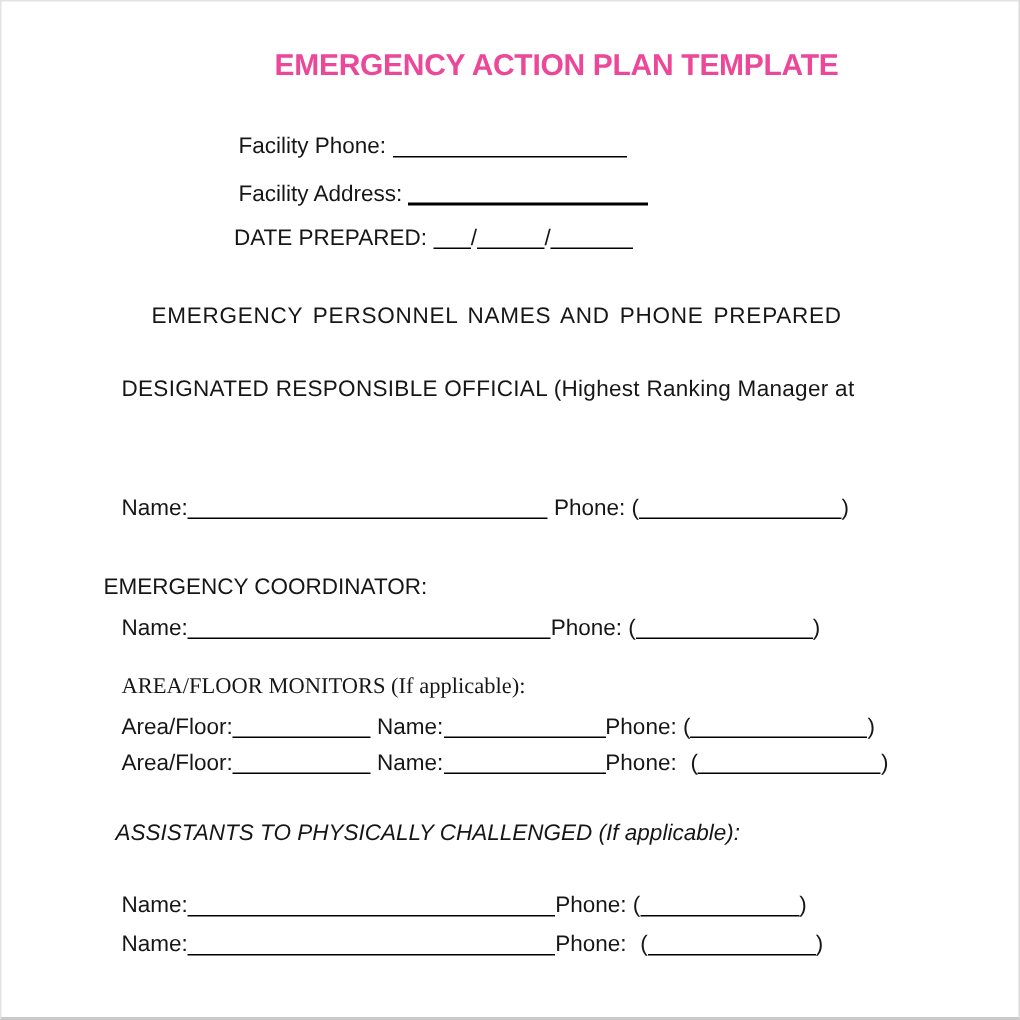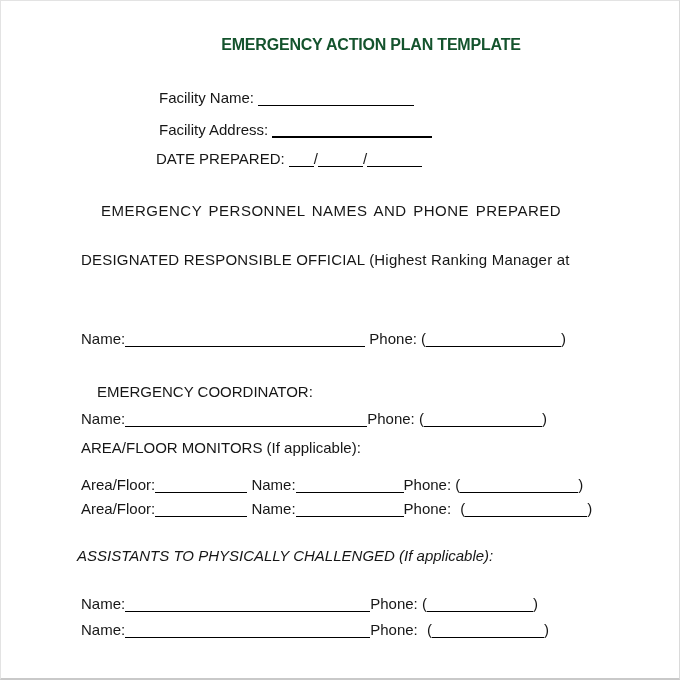--- a/index.html
+++ b/index.html
@@ -19,61 +19,61 @@
     border-bottom: 2px solid #c9c9c9;
   }
   .line {
     position: absolute;
     font-size: 15px;
     line-height: 17px;
     white-space: nowrap;
     color: #161616;
   }
   .title {
-    font-size: 16px;
+    font-size: 20px;
     font-weight: bold;
     letter-spacing: -0.2px;
-    color: #14532d;
+    color: #ec4899;
   }
   .caps-wide { letter-spacing: 0.5px; word-spacing: 2px; }
   .blank {
     display: inline-block;
     height: 13px;
     border-bottom: 1px solid #000;
     vertical-align: -3px;
   }
   .blank.thick { border-bottom-width: 2px; }
   .sp { margin-left: 5px; }
   .centered { text-align: center; }
 </style>
 </head>
 <body>
 
 <div class="page">
 
   <div class="line title centered" style="left:160px; top:35px; width:420px;">EMERGENCY ACTION PLAN TEMPLATE</div>
 
-  <div class="line" style="left:158px; top:88px;"><span>Facility Name:</span> <span class="blank" style="width:156px;"></span></div>
+  <div class="line" style="left:158px; top:88px;"><span>Facility Phone:</span> <span class="blank" style="width:156px;"></span></div>
 
   <div class="line" style="left:158px; top:120px;"><span>Facility Address:</span> <span class="blank thick" style="width:160px;"></span></div>
 
   <div class="line" style="left:155px; top:149px;"><span>DATE PREPARED:</span> <span class="blank" style="width:25px;"></span><span>/</span><span class="blank" style="width:45px;"></span><span>/</span><span class="blank" style="width:55px;"></span></div>
 
   <div class="line caps-wide" style="left:100px; top:201px;">EMERGENCY PERSONNEL NAMES AND PHONE PREPARED</div>
 
   <div class="line" style="left:80px; top:250px; letter-spacing:0.2px;">DESIGNATED RESPONSIBLE OFFICIAL (Highest Ranking Manager at</div>
 
 
   <div class="line" style="left:80px; top:329px;"><span>Name:</span><span class="blank" style="width:240px;"></span> <span>Phone:</span> <span>(</span><span class="blank" style="width:135px;"></span><span>)</span></div>
 
-  <div class="line" style="left:96px; top:382px;">EMERGENCY COORDINATOR:</div>
+  <div class="line" style="left:68px; top:382px;">EMERGENCY COORDINATOR:</div>
 
   <div class="line" style="left:80px; top:409px;"><span>Name:</span><span class="blank" style="width:242px;"></span><span>Phone:</span> <span>(</span><span class="blank" style="width:118px;"></span><span>)</span></div>
 
-  <div class="line" style="left:80px; top:438px;">AREA/FLOOR MONITORS (If applicable):</div>
+  <div class="line" style="left:80px; top:449px;font-family:Liberation Serif, serif;">AREA/FLOOR MONITORS (If applicable):</div>
 
   <div class="line" style="left:80px; top:475px;"><span>Area/Floor:</span><span class="blank" style="width:92px;"></span> <span>Name:</span><span class="blank" style="width:108px;"></span><span>Phone:</span> <span>(</span><span class="blank" style="width:118px;"></span><span>)</span></div>
 
   <div class="line" style="left:80px; top:499px;"><span>Area/Floor:</span><span class="blank" style="width:92px;"></span> <span>Name:</span><span class="blank" style="width:108px;"></span><span>Phone:</span> <span class="sp">(</span><span class="blank" style="width:122px;"></span><span>)</span></div>
 
   <div class="line" style="left:76px; top:546px;font-style:italic;">ASSISTANTS TO PHYSICALLY CHALLENGED (If applicable):</div>
 
   <div class="line" style="left:80px; top:594px;"><span>Name:</span><span class="blank" style="width:245px;"></span><span>Phone:</span> <span>(</span><span class="blank" style="width:106px;"></span><span>)</span></div>
 
   <div class="line" style="left:80px; top:620px;"><span>Name:</span><span class="blank" style="width:245px;"></span><span>Phone:</span> <span class="sp">(</span><span class="blank" style="width:112px;"></span><span>)</span></div>

